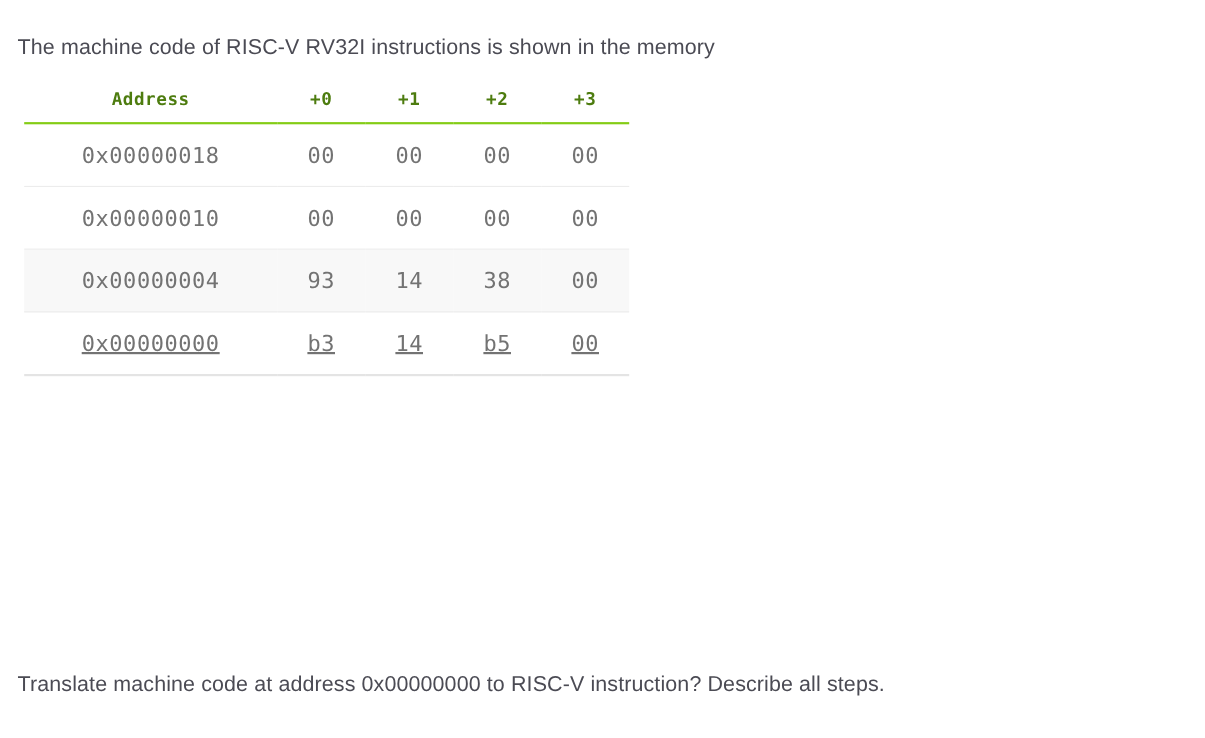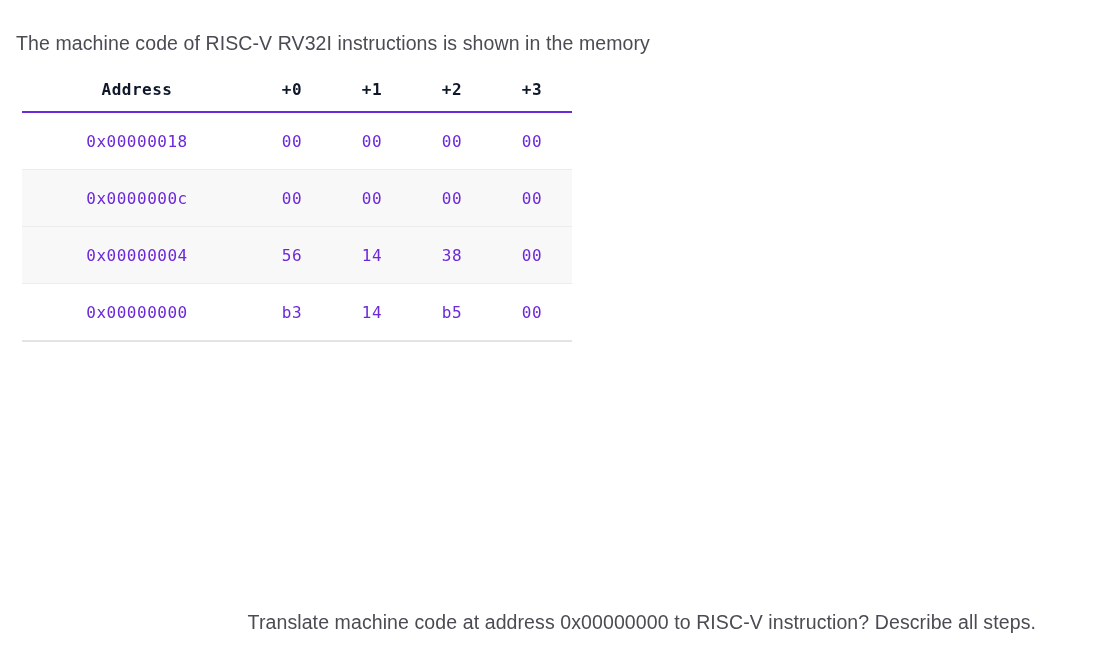--- a/index.html
+++ b/index.html
@@ -31,21 +31,20 @@
     letter-spacing: 0.1px;
     white-space: pre-wrap;
   }
   .para-intro {
     top: 8px;
     width: 1060px;
   }
   .para-question {
     top: 587px;
     width: 1020px;
-    text-align: right;
   }
 
   
   .mem-table-wrap {
     position: absolute;
     left: 22px;
     top: 74px;
     width: 550px;
   }
   table.mem-table {
@@ -53,49 +52,50 @@
     width: 550px;
     table-layout: fixed;
     font-family: "DejaVu Sans Mono", "Liberation Mono", monospace;
   }
   table.mem-table col.c-addr { width: 230px; }
   table.mem-table col.c-byte { width: 80px; }
 
   table.mem-table thead th {
     font-size: 16px;
     font-weight: bold;
-    color: #0f172a;
+    color: #4d7c0f;
     text-align: center;
     padding: 6px 0 12px 0;
-    border-bottom: 2px solid #6d28d9;
+    border-bottom: 2px solid #84cc16;
     letter-spacing: 0.5px;
   }
   table.mem-table thead th.addr-head {
     text-align: center;
     padding-left: 0;
   }
 
   table.mem-table tbody td {
-    font-size: 16px;
-    color: #6d28d9;
+    font-size: 20px;
+    color: #737373;
     text-align: center;
     height: 56px;
     padding: 0;
     border-top: 1px solid #ececec;
     letter-spacing: 0.5px;
     vertical-align: middle;
   }
   table.mem-table tbody tr:first-child td {
     border-top: none;
   }
   table.mem-table tbody tr.striped td {
     background: #f8f8f8;
   }
   table.mem-table tbody tr:last-child td {
     border-bottom: 2px solid #e4e4e4;
+    text-decoration: underline;
   }
   table.mem-table td.addr-cell {
     text-align: center;
   }
 </style>
 </head>
 <body>
 
 <div class="page">
 
@@ -120,30 +120,30 @@
         </tr>
       </thead>
       <tbody>
         <tr>
           <td class="addr-cell">0x00000018</td>
           <td>00</td>
           <td>00</td>
           <td>00</td>
           <td>00</td>
         </tr>
-        <tr class="striped">
-          <td class="addr-cell">0x0000000c</td>
+        <tr>
+          <td class="addr-cell">0x00000010</td>
           <td>00</td>
           <td>00</td>
           <td>00</td>
           <td>00</td>
         </tr>
         <tr class="striped">
           <td class="addr-cell">0x00000004</td>
-          <td>56</td>
+          <td>93</td>
           <td>14</td>
           <td>38</td>
           <td>00</td>
         </tr>
         <tr>
           <td class="addr-cell">0x00000000</td>
           <td>b3</td>
           <td>14</td>
           <td>b5</td>
           <td>00</td>

